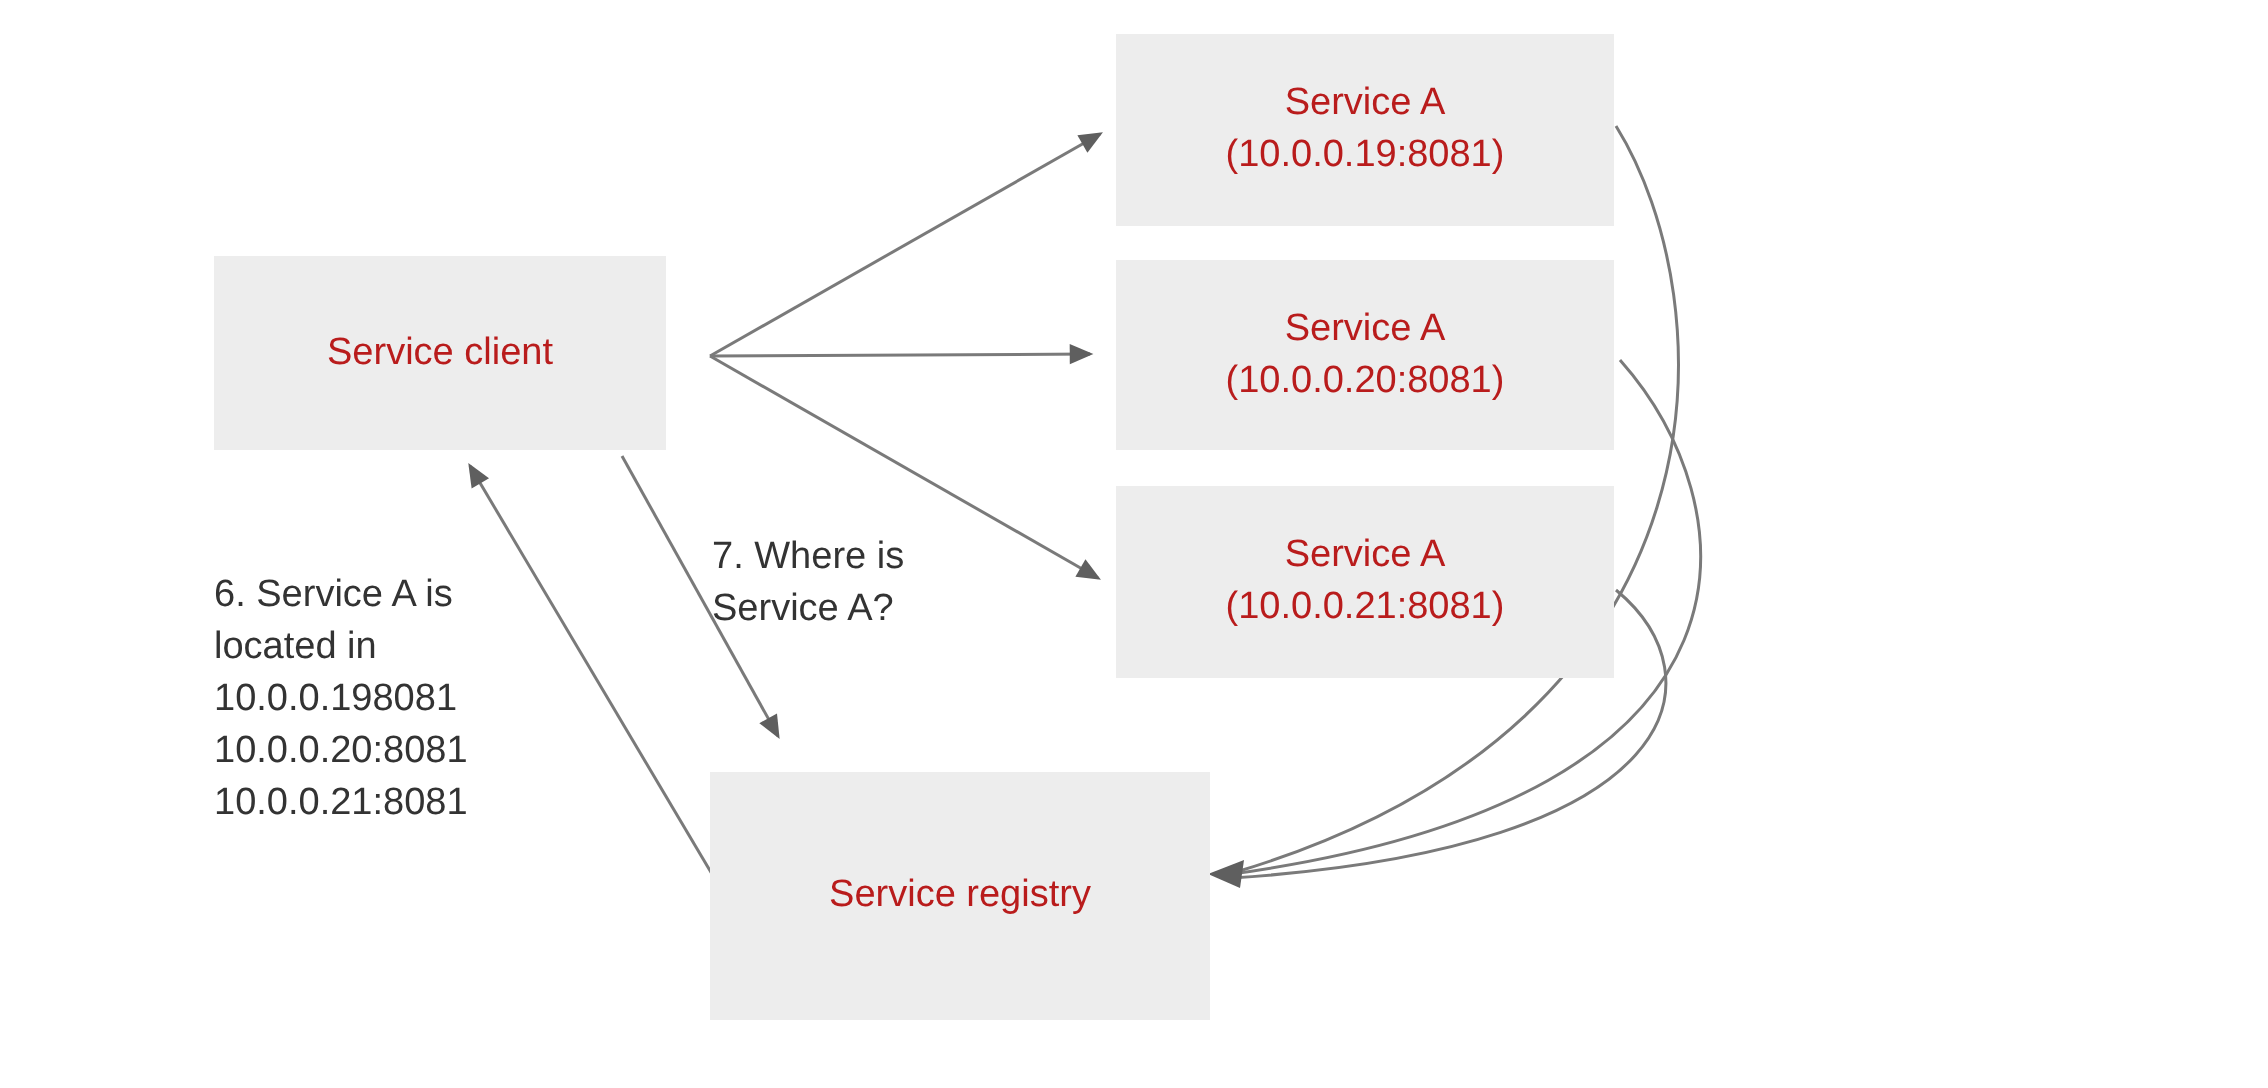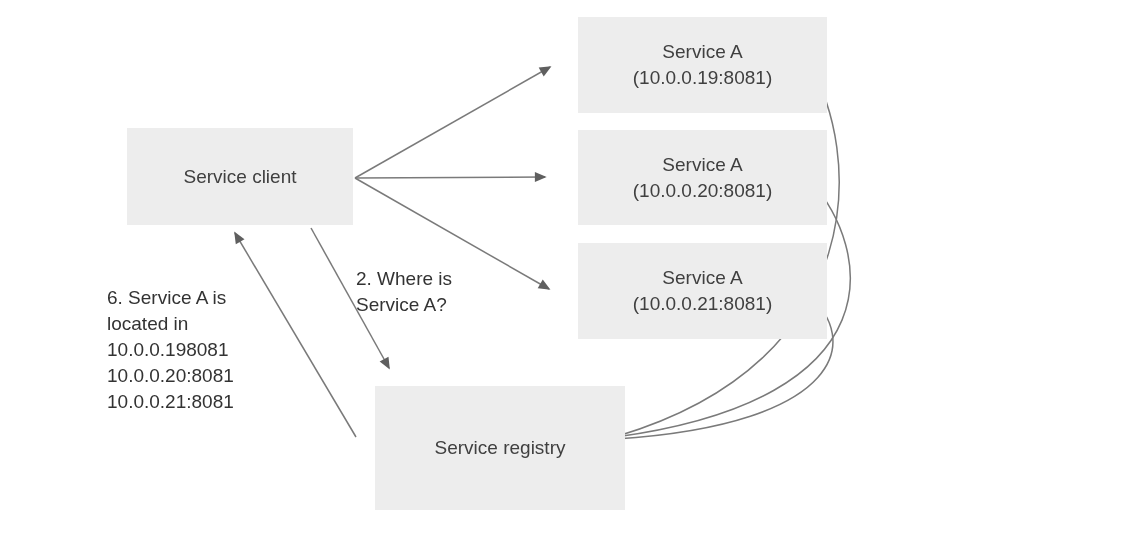--- a/index.html
+++ b/index.html
@@ -19,29 +19,28 @@
     position: absolute;
     left: 0;
     top: 0;
     width: 1134px;
     height: 544px;
     pointer-events: none;
   }
   .node {
     position: absolute;
     background: #ededed;
-    color: #404040;
+    color: #b91c1c;
     display: flex;
     flex-direction: column;
     align-items: center;
     justify-content: center;
     text-align: center;
     font-size: 19px;
     line-height: 26px;
-    margin-left: 20px;
   }
   .node-client   { left: 107px; top: 128px; width: 226px; height: 97px; }
   .node-a1       { left: 558px; top: 17px;  width: 249px; height: 96px; }
   .node-a2       { left: 558px; top: 130px; width: 249px; height: 95px; }
   .node-a3       { left: 558px; top: 243px; width: 249px; height: 96px; }
   .node-registry { left: 355px; top: 386px; width: 250px; height: 124px; }
   .annotation {
     position: absolute;
     color: #333333;
     font-size: 19px;
@@ -100,17 +99,17 @@
   <div class="node node-registry">
     <span>Service registry</span>
   </div>
 
   <div class="annotation ann-located">6. Service A is
 located in
 10.0.0.198081
 10.0.0.20:8081
 10.0.0.21:8081</div>
 
-  <div class="annotation ann-where">2. Where is
+  <div class="annotation ann-where">7. Where is
 Service A?</div>
 
 
 </div>
 
 </body></html>

